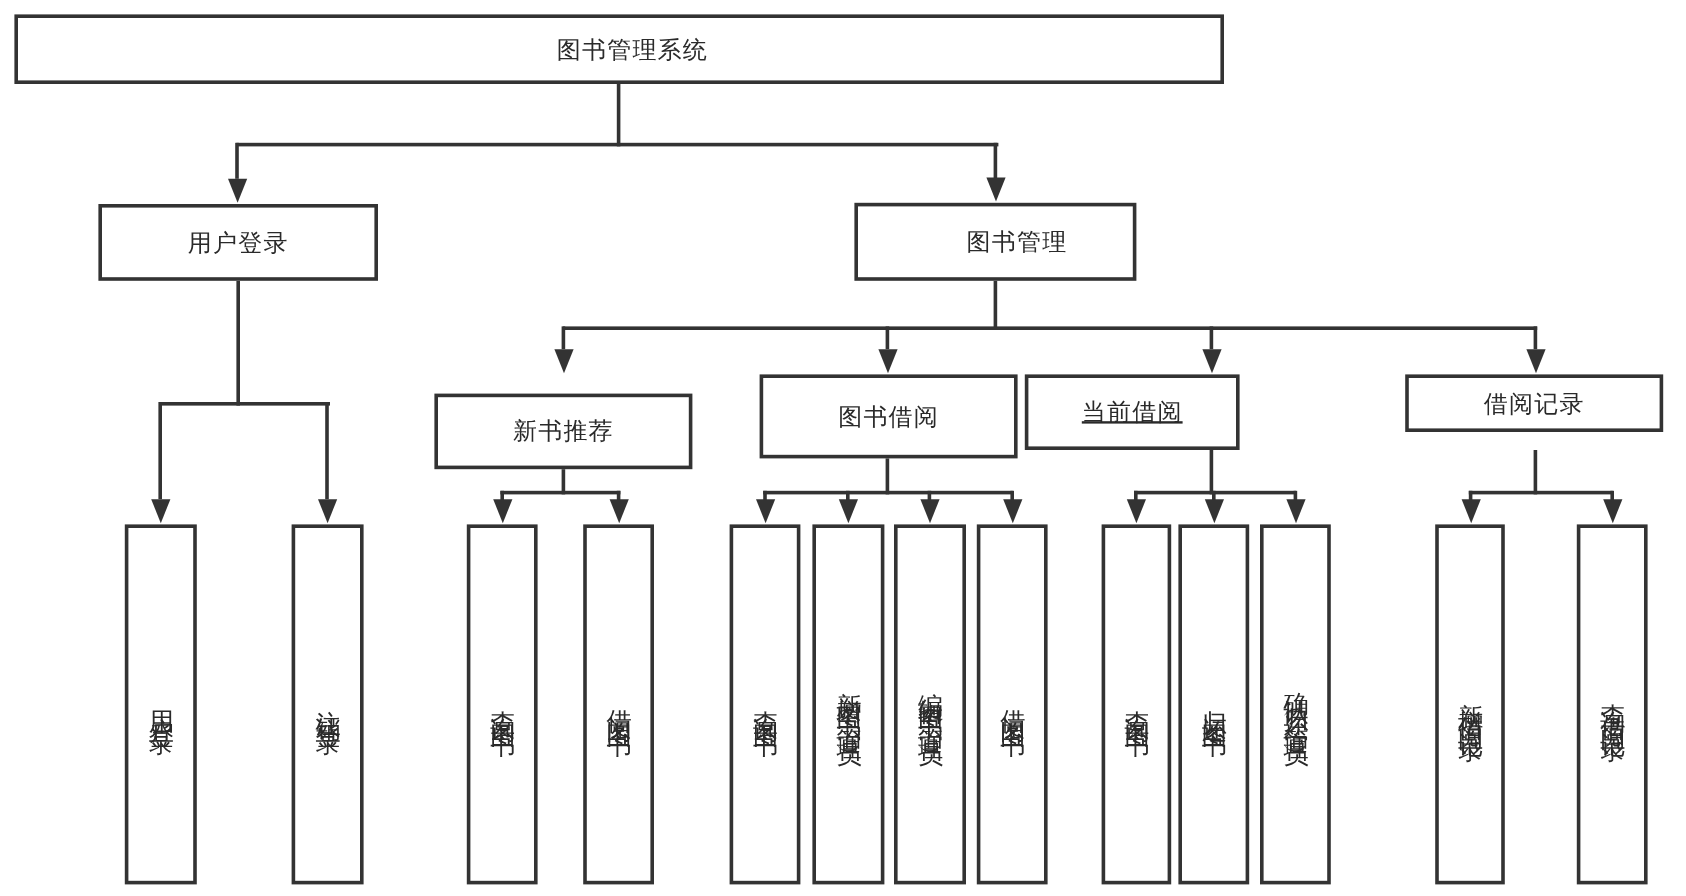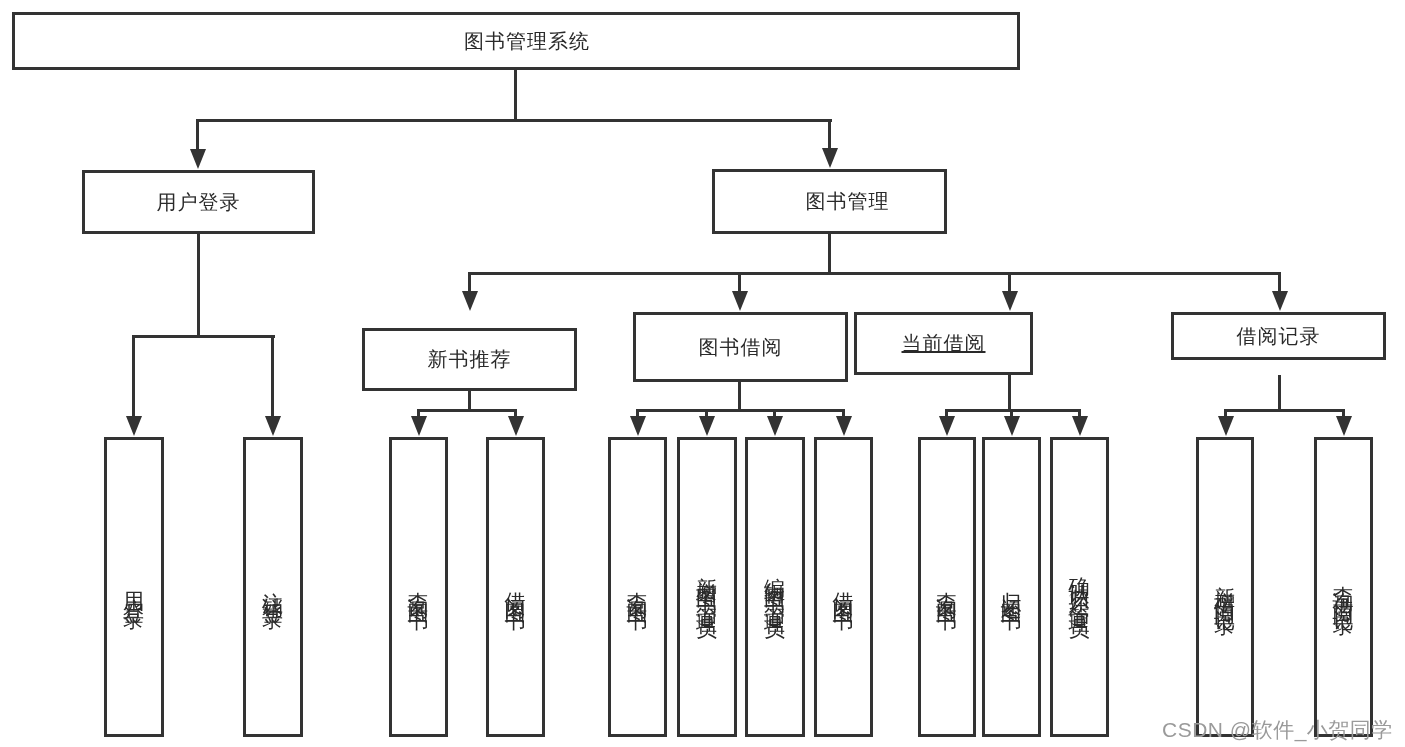--- a/index.html
+++ b/index.html
@@ -150,15 +150,14 @@
   <div class="vl" style="left:1078px; top:409px; height:8px;"></div>
   <div class="ah" style="left:1072px; top:416px;"></div>
 
   <div class="vl" style="left:1278px; top:375px; height:37px;"></div>
   <div class="hl" style="left:1224px; top:409px; width:120px;"></div>
   <div class="vl" style="left:1224px; top:409px; height:8px;"></div>
   <div class="ah" style="left:1218px; top:416px;"></div>
   <div class="vl" style="left:1342px; top:409px; height:8px;"></div>
   <div class="ah" style="left:1336px; top:416px;"></div>
 
-  <div class="watermark">CSDN @软件_小贺同学</div>
 
 </div>
 
 </body></html>

